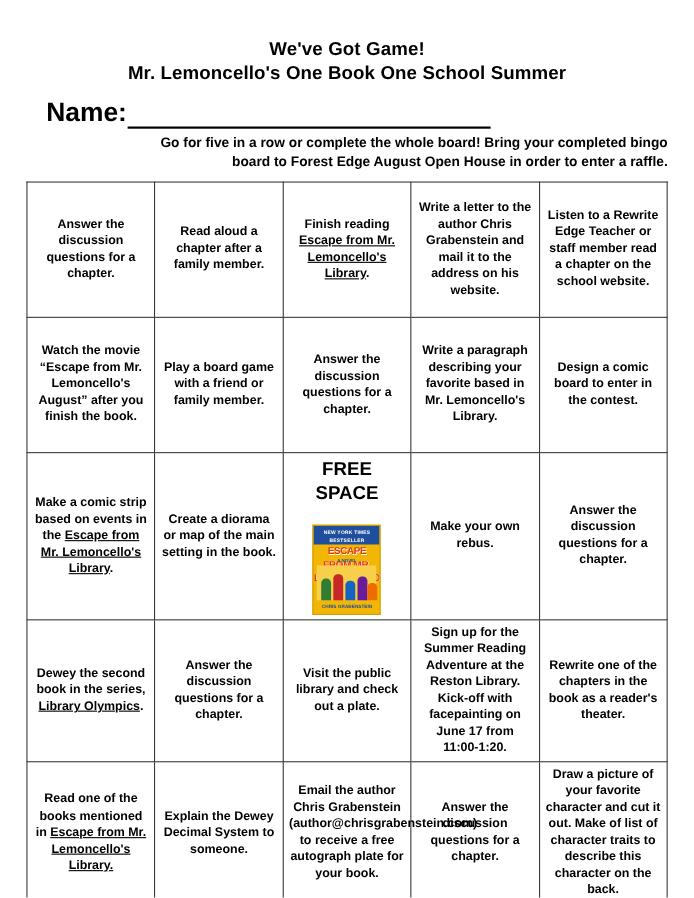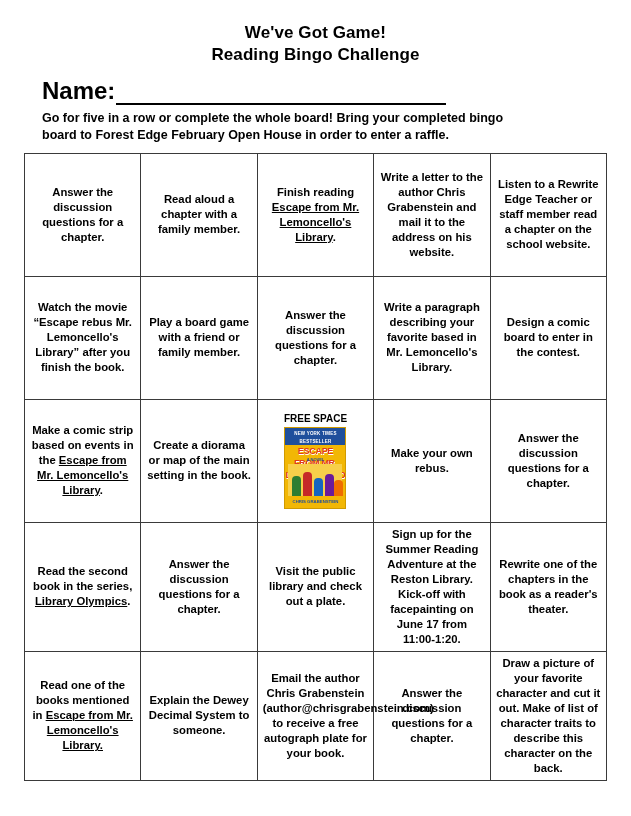--- a/index.html
+++ b/index.html
@@ -12,21 +12,21 @@
     height: 816px;
     font-family: "Liberation Sans", sans-serif;
     color: #000000;
     overflow: hidden;
   }
   .page {
     position: relative;
     width: 631px;
     height: 816px;
     box-sizing: border-box;
-    padding: 14px 14px 0 14px;
+    padding: 26px 14px 0 14px;
   }
   .title-block {
     text-align: center;
     font-weight: bold;
     font-size: 17px;
     line-height: 1.32;
     letter-spacing: 0.1px;
     margin-top: 8px;
   }
   .title-line {
@@ -52,20 +52,21 @@
   .instructions {
     font-size: 12.5px;
     line-height: 1.35;
     font-weight: bold;
     margin-top: 5px;
     padding-left: 28px;
     padding-right: 10px;
   }
   .instructions .line {
     display: block;
+    text-align: right;
   }
   table.bingo {
     border-collapse: collapse;
     width: 583px;
     margin: 9px auto 0 auto;
     table-layout: fixed;
   }
   table.bingo td {
     border: 1px solid #3a3a3a;
     width: 20%;
@@ -79,23 +80,23 @@
   }
   td.small-text {
     font-size: 9.6px;
     line-height: 1.3;
     margin-left: 31px;
   }
   .u {
     text-decoration: underline;
   }
   .free-space {
-    font-size: 10px;
-    font-weight: bold;
-    margin-bottom: 2px;
+    font-size: 17px;
+    font-weight: bold;
+    margin-bottom: 16px;
   }
   .book-cover {
     width: 62px;
     height: 82px;
     margin: 0 auto;
     background: #f2b705;
     border: 1px solid #d09a00;
     position: relative;
     overflow: hidden;
     box-sizing: border-box;
@@ -164,48 +165,48 @@
     font-weight: bold;
   }
 </style>
 </head>
 <body>
 
 <div class="page">
 
   <div class="title-block">
     <span class="title-line">We've Got Game!</span>
-    <span class="title-line">Reading Bingo Challenge</span>
+    <span class="title-line">Mr. Lemoncello's One Book One School Summer</span>
   </div>
 
   <div class="name-row">
     <span class="name-label">Name:</span>
     <span class="name-line"></span>
   </div>
 
   <div class="instructions">
     <span class="line">Go for five in a row or complete the whole board!  Bring your completed bingo</span>
-    <span class="line">board to Forest Edge February Open House in order to enter a raffle.</span>
+    <span class="line">board to Forest Edge August Open House in order to enter a raffle.</span>
   </div>
 
   <table class="bingo">
     <tbody>
 
       <tr>
         <td><span>Answer the discussion questions for a chapter.</span></td>
-        <td><span>Read aloud a chapter with a family member.</span></td>
+        <td><span>Read aloud a chapter after a family member.</span></td>
         <td>
           <span>Finish reading </span><span class="u">Escape from Mr. Lemoncello's Library</span><span>.</span>
         </td>
         <td><span>Write a letter to the author Chris Grabenstein and mail it to the address on his website.</span></td>
         <td><span>Listen to a Rewrite Edge Teacher or staff member read a chapter on the school website.</span></td>
       </tr>
 
       <tr>
-        <td><span>Watch the movie “Escape rebus Mr. Lemoncello's Library” after you finish the book.</span></td>
+        <td><span>Watch the movie “Escape from Mr. Lemoncello's August” after you finish the book.</span></td>
         <td><span>Play a board game with a friend or family member.</span></td>
         <td><span>Answer the discussion questions for a chapter.</span></td>
         <td><span>Write a paragraph describing your favorite based in Mr. Lemoncello's Library.</span></td>
         <td><span>Design a comic board to enter in the contest.</span></td>
       </tr>
 
       <tr>
         <td>
           <span>Make a comic strip based on events in the </span><span class="u">Escape from Mr. Lemoncello's Library</span><span>.</span>
         </td>
@@ -229,21 +230,21 @@
               <div class="bc-author">CHRIS GRABENSTEIN</div>
             </div>
           </div>
         </td>
         <td><span>Make your own rebus.</span></td>
         <td><span>Answer the discussion questions for a chapter.</span></td>
       </tr>
 
       <tr>
         <td>
-          <span>Read the second book in the series, </span><span class="u">Library Olympics</span><span>.</span>
+          <span>Dewey the second book in the series, </span><span class="u">Library Olympics</span><span>.</span>
         </td>
         <td><span>Answer the discussion questions for a chapter.</span></td>
         <td><span>Visit the public library and check out a plate.</span></td>
         <td><span>Sign up for the Summer Reading Adventure at the Reston Library. Kick-off with facepainting on June 17 from 11:00-1:20.</span></td>
         <td><span>Rewrite one of the chapters in the book as a reader's theater.</span></td>
       </tr>
 
       <tr>
         <td>
           <span>Read one of the books mentioned in </span><span class="u">Escape from Mr. Lemoncello's Library.</span>

